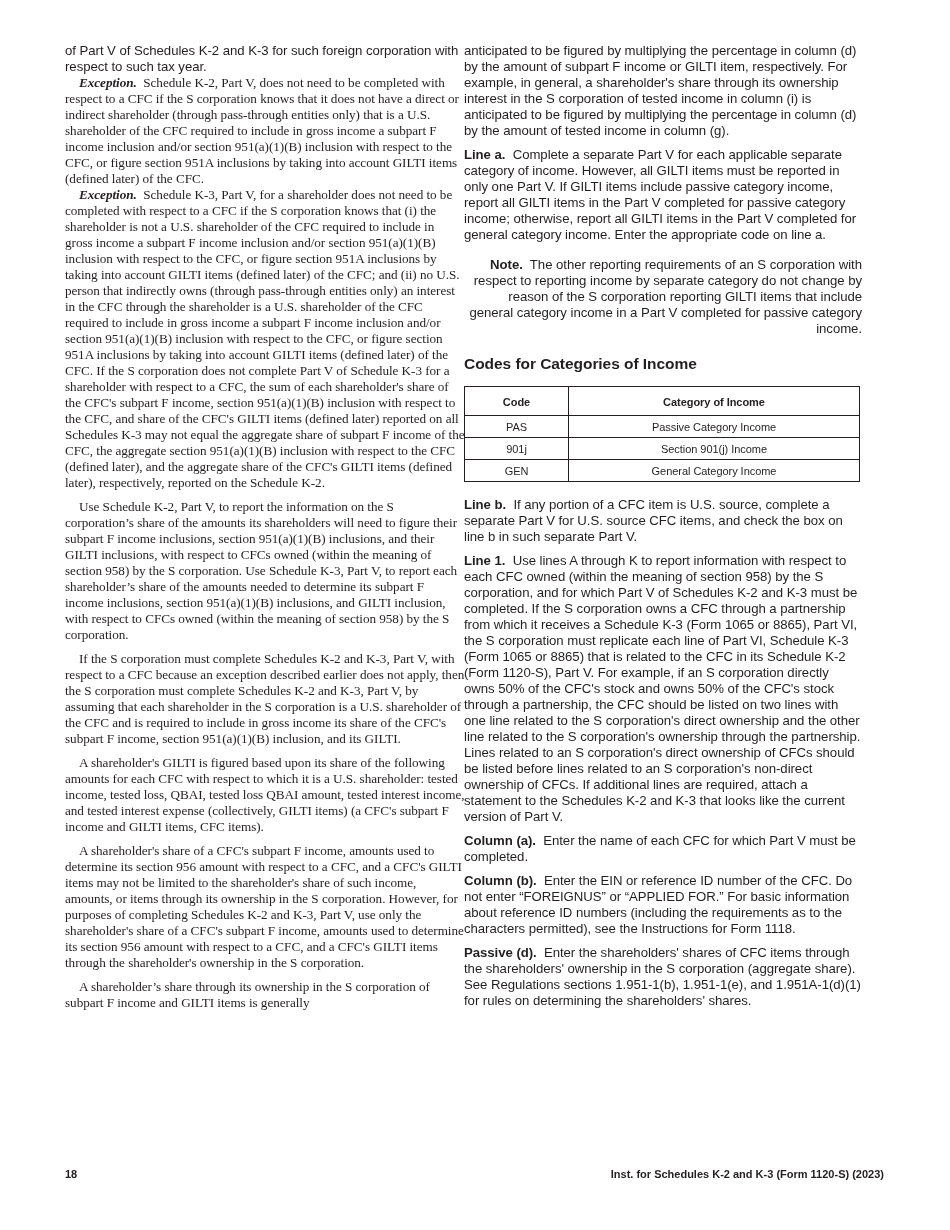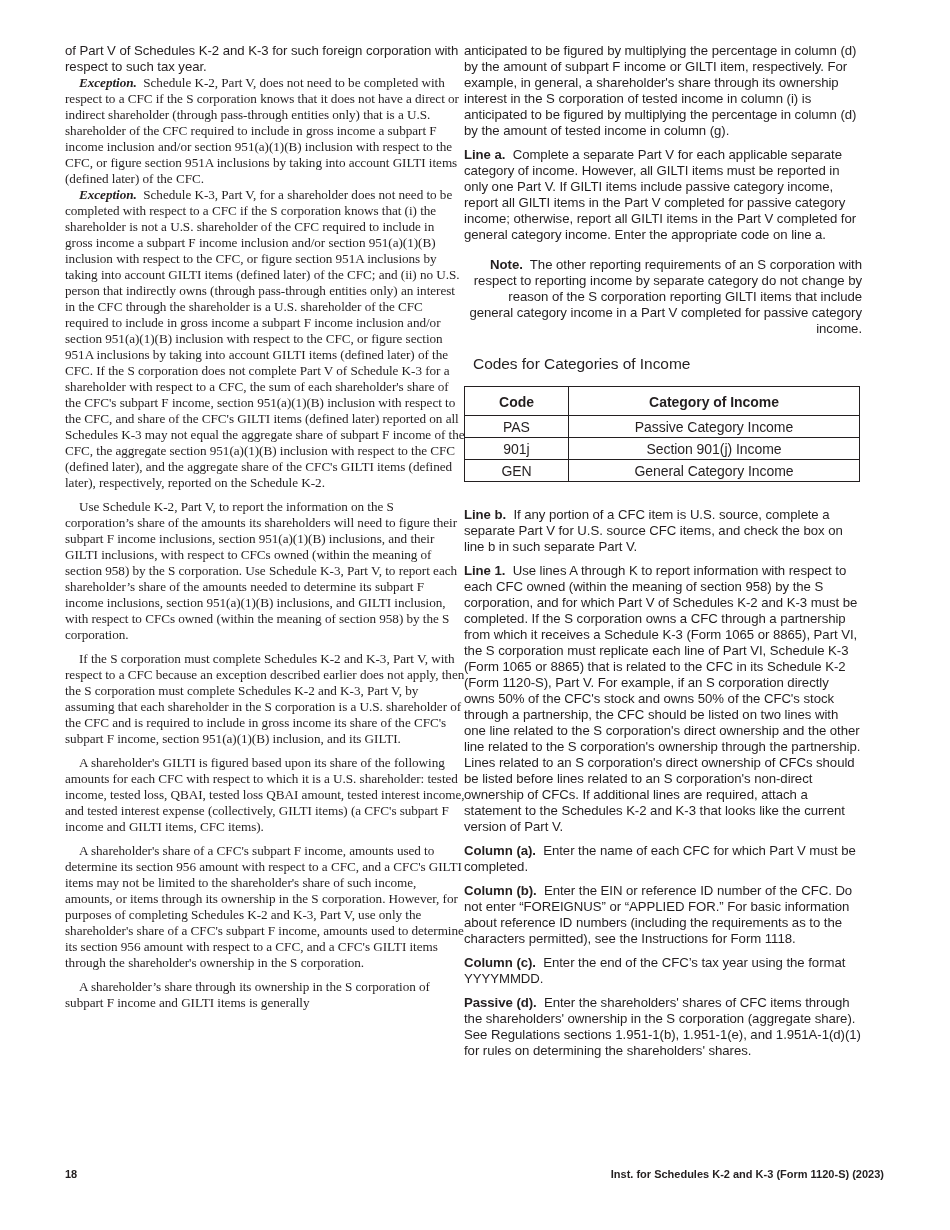--- a/index.html
+++ b/index.html
@@ -24,43 +24,43 @@
     .col-left { left: 65px; top: 43px; width: 400px; }
     .col-right { left: 464px; top: 43px; width: 398px; }
     p { margin: 0; }
     .indent { text-indent: 14px; font-family: Liberation Serif, serif; }
     .gap { margin-top: 8px; }
     .gap-lg { margin-top: 12px; text-align: right; }
     .ex-label { font-weight: bold; font-style: italic; }
     .run-head { font-weight: bold; }
     h2.section-heading {
       font-size: 15.5px;
-      font-weight: normal;
-      margin: 17px 0 12px 9px;
+      font-weight: bold;
+      margin: 17px 0 12px 0;
       line-height: 20px;
     }
     table.codes {
       border-collapse: collapse;
       width: 396px;
-      font-size: 14px;
+      font-size: 11px;
       margin-top: 0;
     }
     table.codes th, table.codes td {
       border: 1px solid #231f20;
       text-align: center;
       padding: 0;
     }
     table.codes th {
       font-weight: bold;
       height: 26px;
       padding-top: 2px;
     }
     table.codes td { height: 21px; }
     table.codes .c1 { width: 103px; }
-    .after-table { margin-top: 25px; }
+    .after-table { margin-top: 15px; }
     .footer {
       position: absolute;
       top: 1168px;
       font-size: 11px;
       font-weight: bold;
     }
     .footer-left { left: 65px; }
     .footer-right { right: 66px; }
   </style>
 </head>
@@ -104,18 +104,17 @@
         <td>GEN</td>
         <td>General Category Income</td>
       </tr>
     </tbody>
   </table>
 
   <p class="after-table"><span class="run-head">Line b.</span>&nbsp; <span>If any portion of a CFC item is U.S. source, complete a separate Part V for U.S. source CFC items, and check the box on line b in such separate Part V.</span></p>
   <p class="gap"><span class="run-head">Line 1.</span>&nbsp; <span>Use lines A through K to report information with respect to each CFC owned (within the meaning of section 958) by the S corporation, and for which Part V of Schedules K-2 and K-3 must be completed. If the S corporation owns a CFC through a partnership from which it receives a Schedule K-3 (Form 1065 or 8865), Part VI, the S corporation must replicate each line of Part VI, Schedule K-3 (Form 1065 or 8865) that is related to the CFC in its Schedule K-2 (Form 1120-S), Part V. For example, if an S corporation directly owns 50% of the CFC's stock and owns 50% of the CFC's stock through a partnership, the CFC should be listed on two lines with one line related to the S corporation's direct ownership and the other line related to the S corporation's ownership through the partnership. Lines related to an S corporation's direct ownership of CFCs should be listed before lines related to an S corporation's non-direct ownership of CFCs. If additional lines are required, attach a statement to the Schedules K-2 and K-3 that looks like the current version of Part V.</span></p>
   <p class="gap"><span class="run-head">Column (a).</span>&nbsp; <span>Enter the name of each CFC for which Part V must be completed.</span></p>
   <p class="gap"><span class="run-head">Column (b).</span>&nbsp; <span>Enter the EIN or reference ID number of the CFC. Do not enter “FOREIGNUS” or “APPLIED FOR.” For basic information about reference ID numbers (including the requirements as to the characters permitted), see the Instructions for Form 1118.</span></p>
-  <p class="gap"><span class="run-head">Column (c).</span>&nbsp; <span>Enter the end of the CFC’s tax year using the format YYYYMMDD.</span></p>
   <p class="gap"><span class="run-head">Passive (d).</span>&nbsp; <span>Enter the shareholders' shares of CFC items through the shareholders' ownership in the S corporation (aggregate share). See Regulations sections 1.951-1(b), 1.951-1(e), and 1.951A-1(d)(1) for rules on determining the shareholders' shares.</span></p>
 </div>
 
 <div class="footer footer-left">18</div>
 <div class="footer footer-right">Inst. for Schedules K-2 and K-3 (Form 1120-S) (2023)</div>
 
 </body></html>

